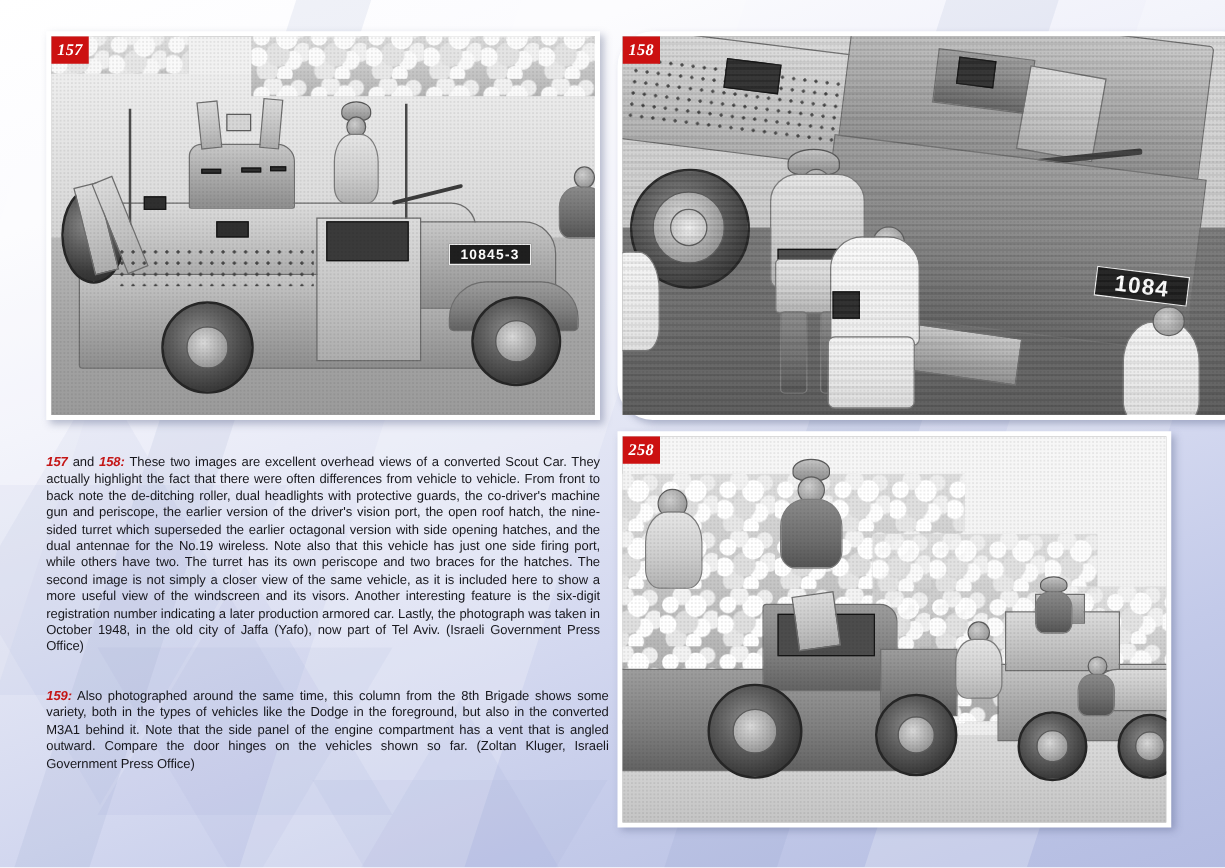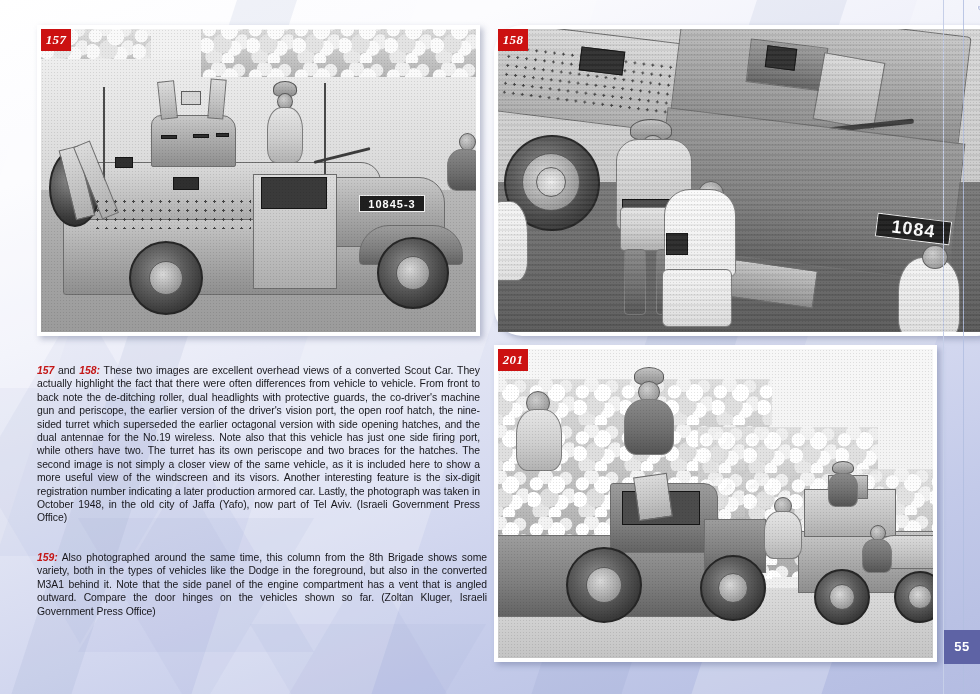--- a/index.html
+++ b/index.html
@@ -460,32 +460,26 @@
       <div class="head" style="left:276px; top:148px; width:18px; height:18px;"></div>
       <div class="figure" style="left:266px; top:162px; width:38px; height:48px;"></div>
 
       <div class="helmet" style="left:334px; top:112px; width:22px; height:13px;"></div>
       <div class="figure dark" style="left:330px; top:124px; width:30px; height:34px;"></div>
 
       <div class="head" style="left:372px; top:176px; width:16px; height:16px;"></div>
       <div class="figure dark" style="left:364px; top:190px; width:30px; height:34px;"></div>
 
       <div class="grain"></div>
-      <div class="fignum">201</div>
+      <div class="fignum">258</div>
     </div>
   </div>
 
   <div class="caption" style="left:37px; top:364px; width:443px;">
     <span class="num">157</span><span> and </span><span class="num">158:</span><span> These two images are excellent overhead views of a converted Scout Car. They actually highlight the fact that there were often differences from vehicle to vehicle. From front to back note the de-ditching roller, dual headlights with protective guards, the co-driver's machine gun and periscope, the earlier version of the driver's vision port, the open roof hatch, the nine-sided turret which superseded the earlier octagonal version with side opening hatches, and the dual antennae for the No.19 wireless. Note also that this vehicle has just one side firing port, while others have two. The turret has its own periscope and two braces for the hatches. The second image is not simply a closer view of the same vehicle, as it is included here to show a more useful view of the windscreen and its visors. Another interesting feature is the six-digit registration number indicating a later production armored car. Lastly, the photograph was taken in October 1948, in the old city of Jaffa (Yafo), now part of Tel Aviv. (Israeli Government Press Office)</span>
   </div>
 
   <div class="caption" style="left:37px; top:551px; width:450px;">
     <span class="num">159:</span><span> Also photographed around the same time, this column from the 8th Brigade shows some variety, both in the types of vehicles like the Dodge in the foreground, but also in the converted M3A1 behind it. Note that the side panel of the engine compartment has a vent that is angled outward. Compare the door hinges on the vehicles shown so far. (Zoltan Kluger, Israeli Government Press Office)</span>
   </div>
 
-  <div id="rail">
-    <div id="rail-rule"></div>
-    <div id="rail-rule2"></div>
-    <div id="rail-title">IDF Early Armoured Cars Photo Album</div>
-    <div id="pagenum">55</div>
-  </div>
 
 </div>
 
 </body></html>

